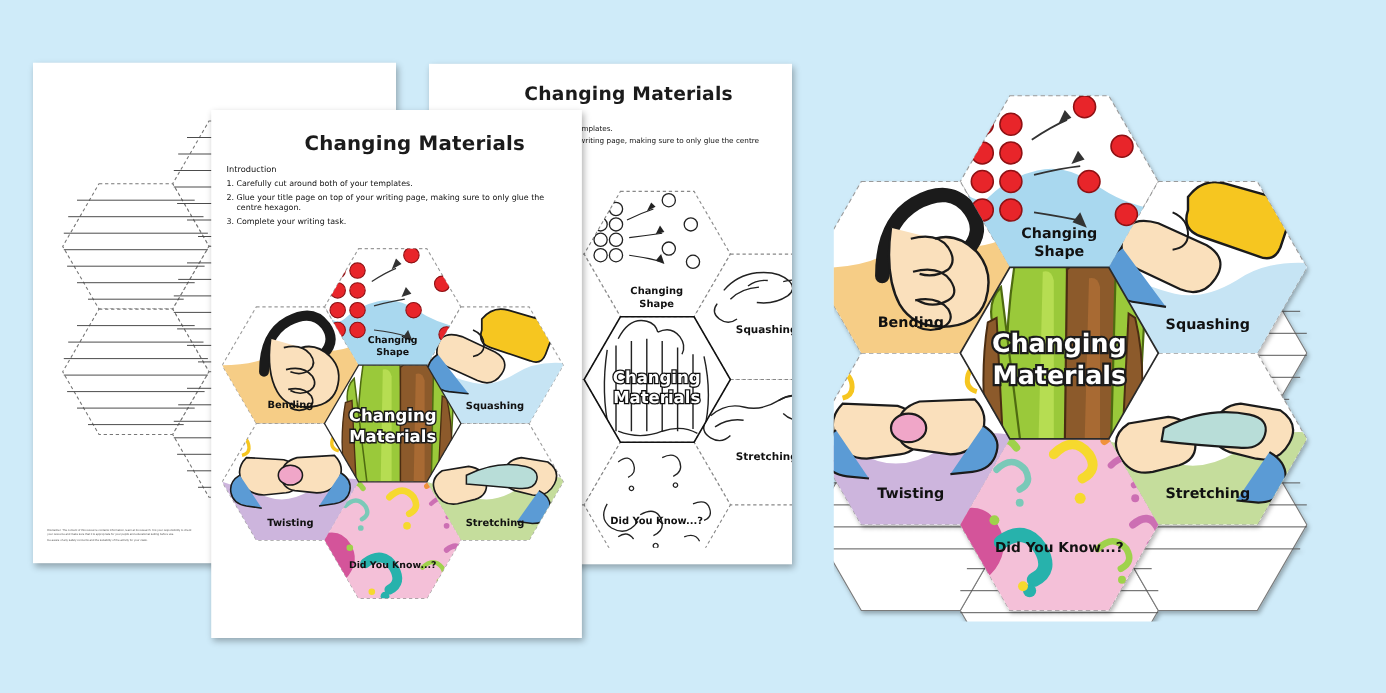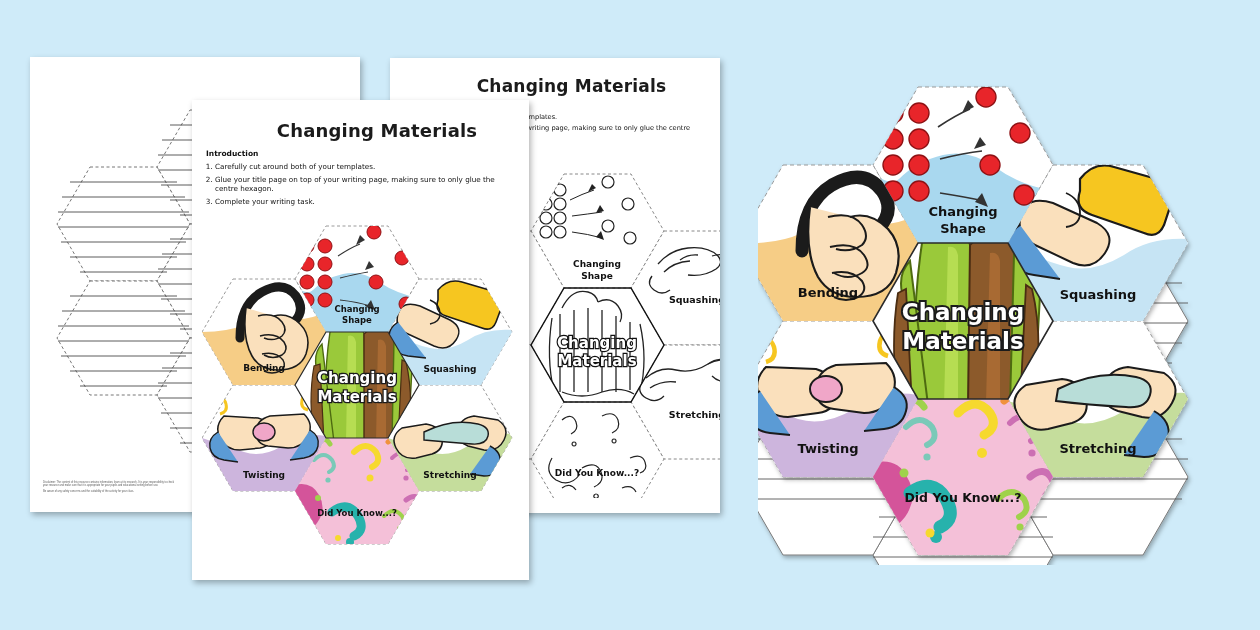--- a/index.html
+++ b/index.html
@@ -16,21 +16,21 @@
     position:absolute;background:#ffffff;
     box-shadow:2px 3px 6px rgba(0,0,0,.30);
     overflow:hidden;
   }
   .sheet-title{
     text-align:center;font-weight:bold;color:#1b1b1b;
     font-family:"DejaVu Sans", sans-serif;
     letter-spacing:.2px;
     padding-left:33px;
   }
-  .intro-head{font-weight:bold;color:#111;}
+  .intro-head{font-weight:normal;color:#111;}
   .intro-list{margin:0;padding-left:1.25em;}
   .intro-list li{margin-bottom:.45em;color:#111;}
   .disclaimer{
     color:#5a5a5a;line-height:1.25;
   }
   .disclaimer span{display:block;}
 </style>
 </head>
 <body>
 

